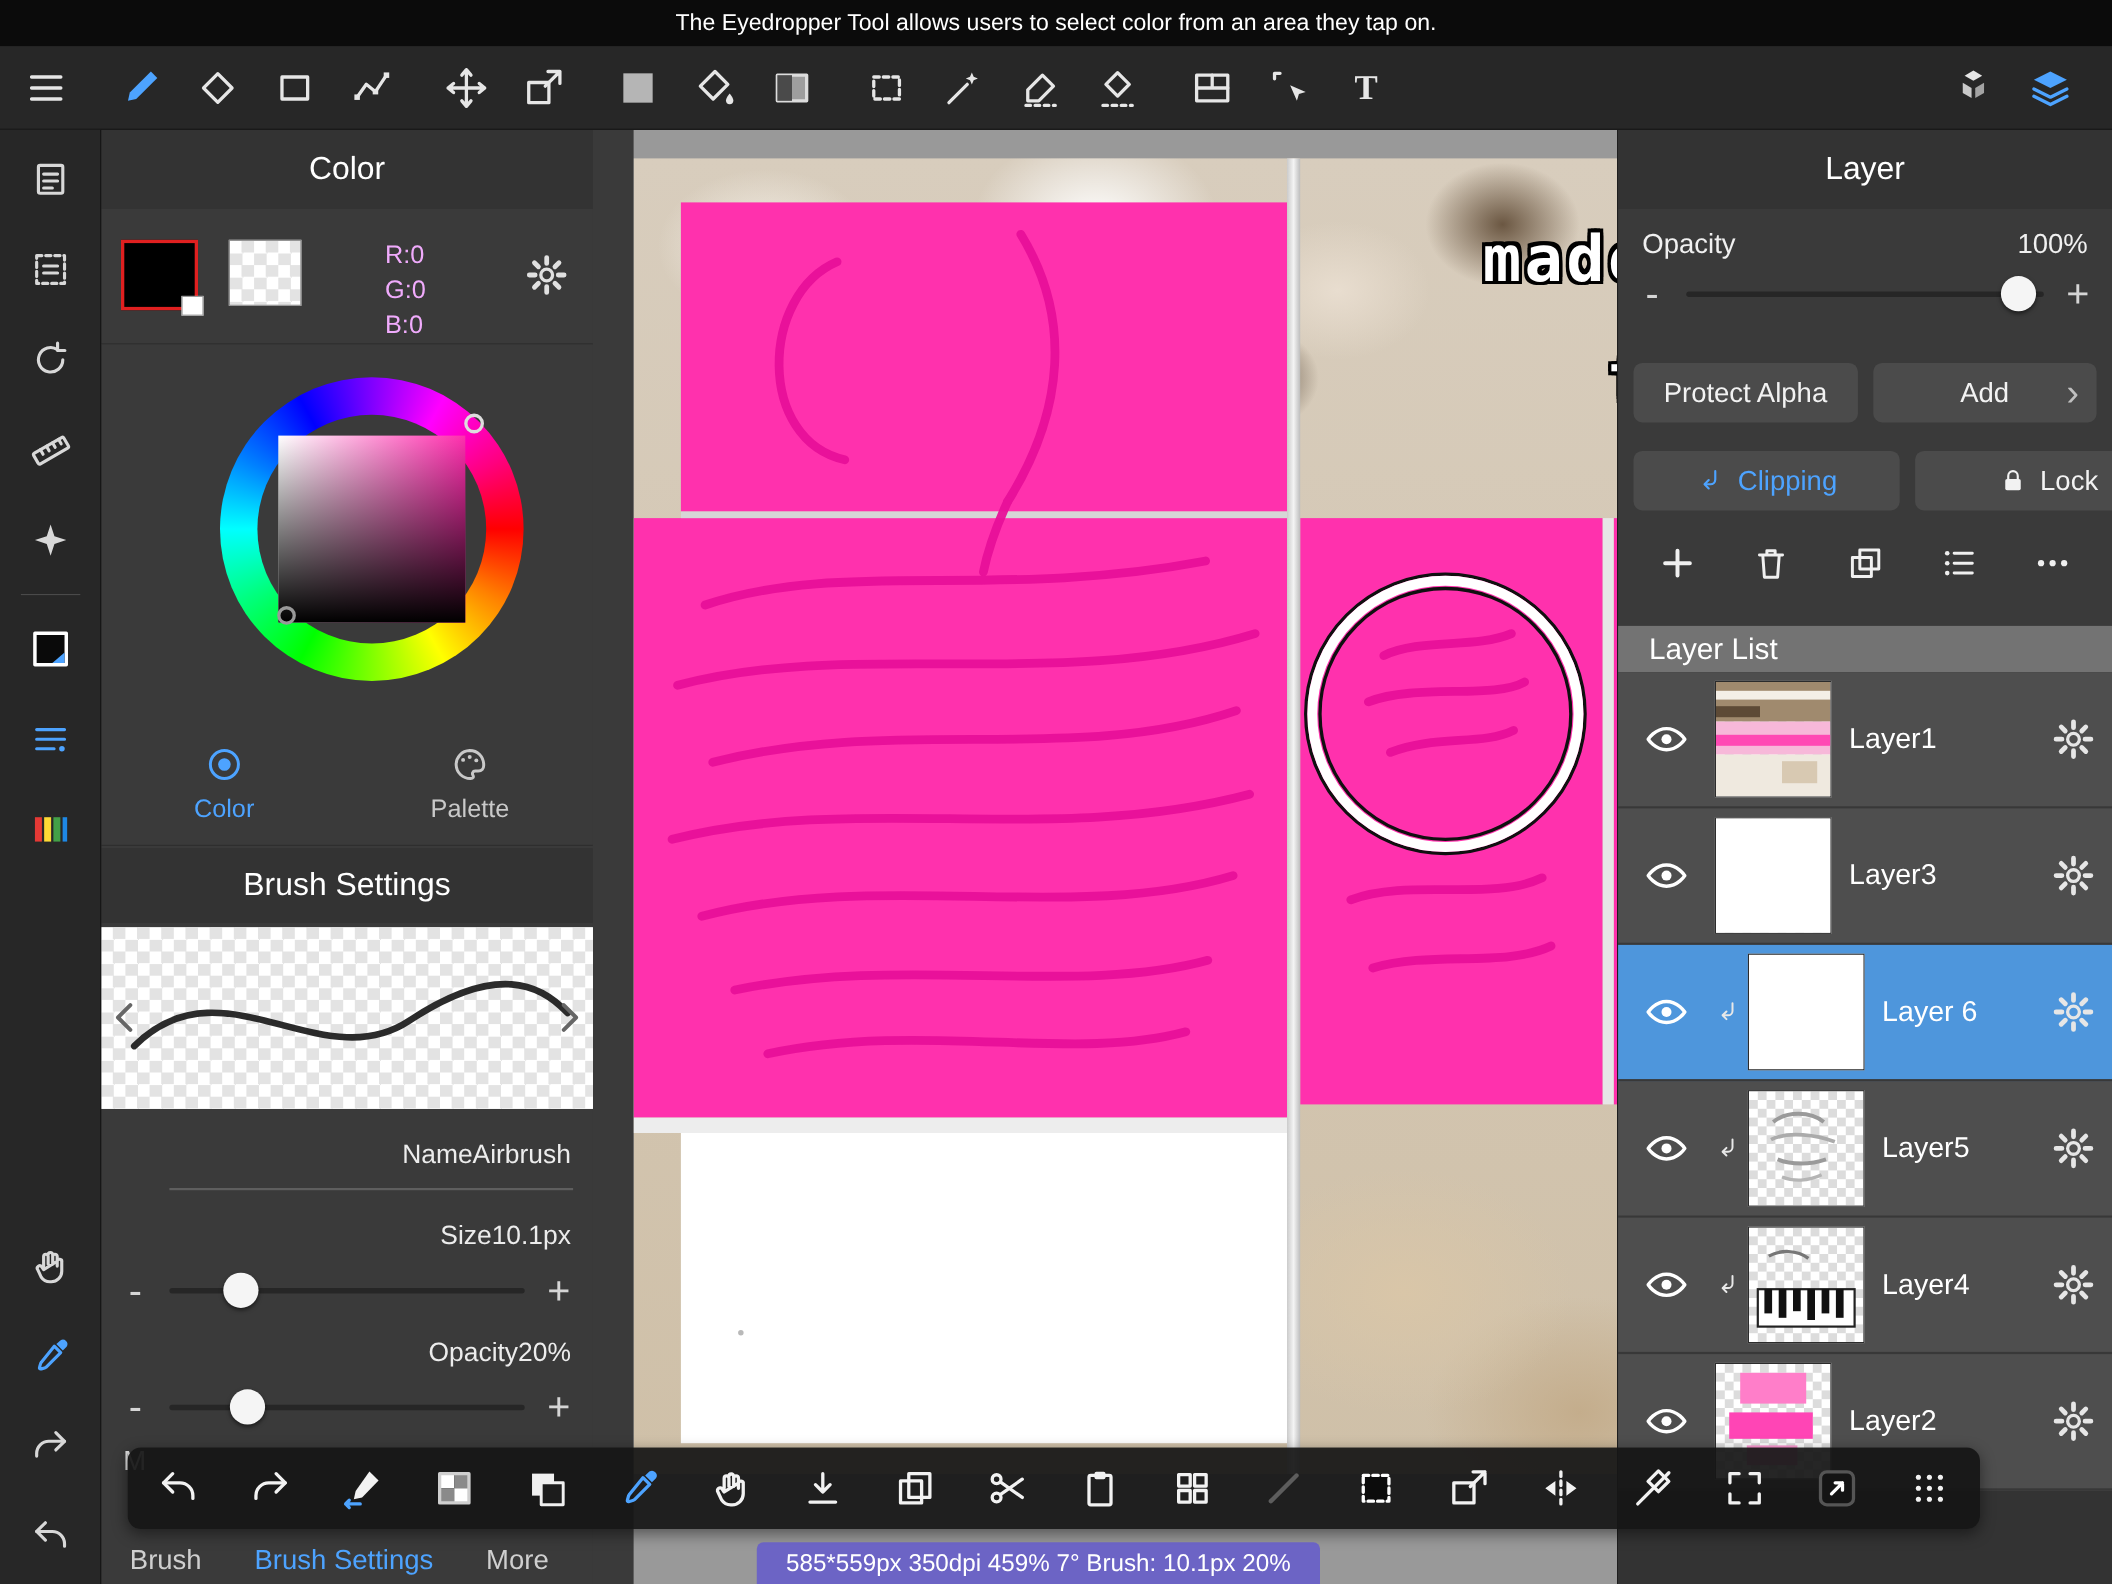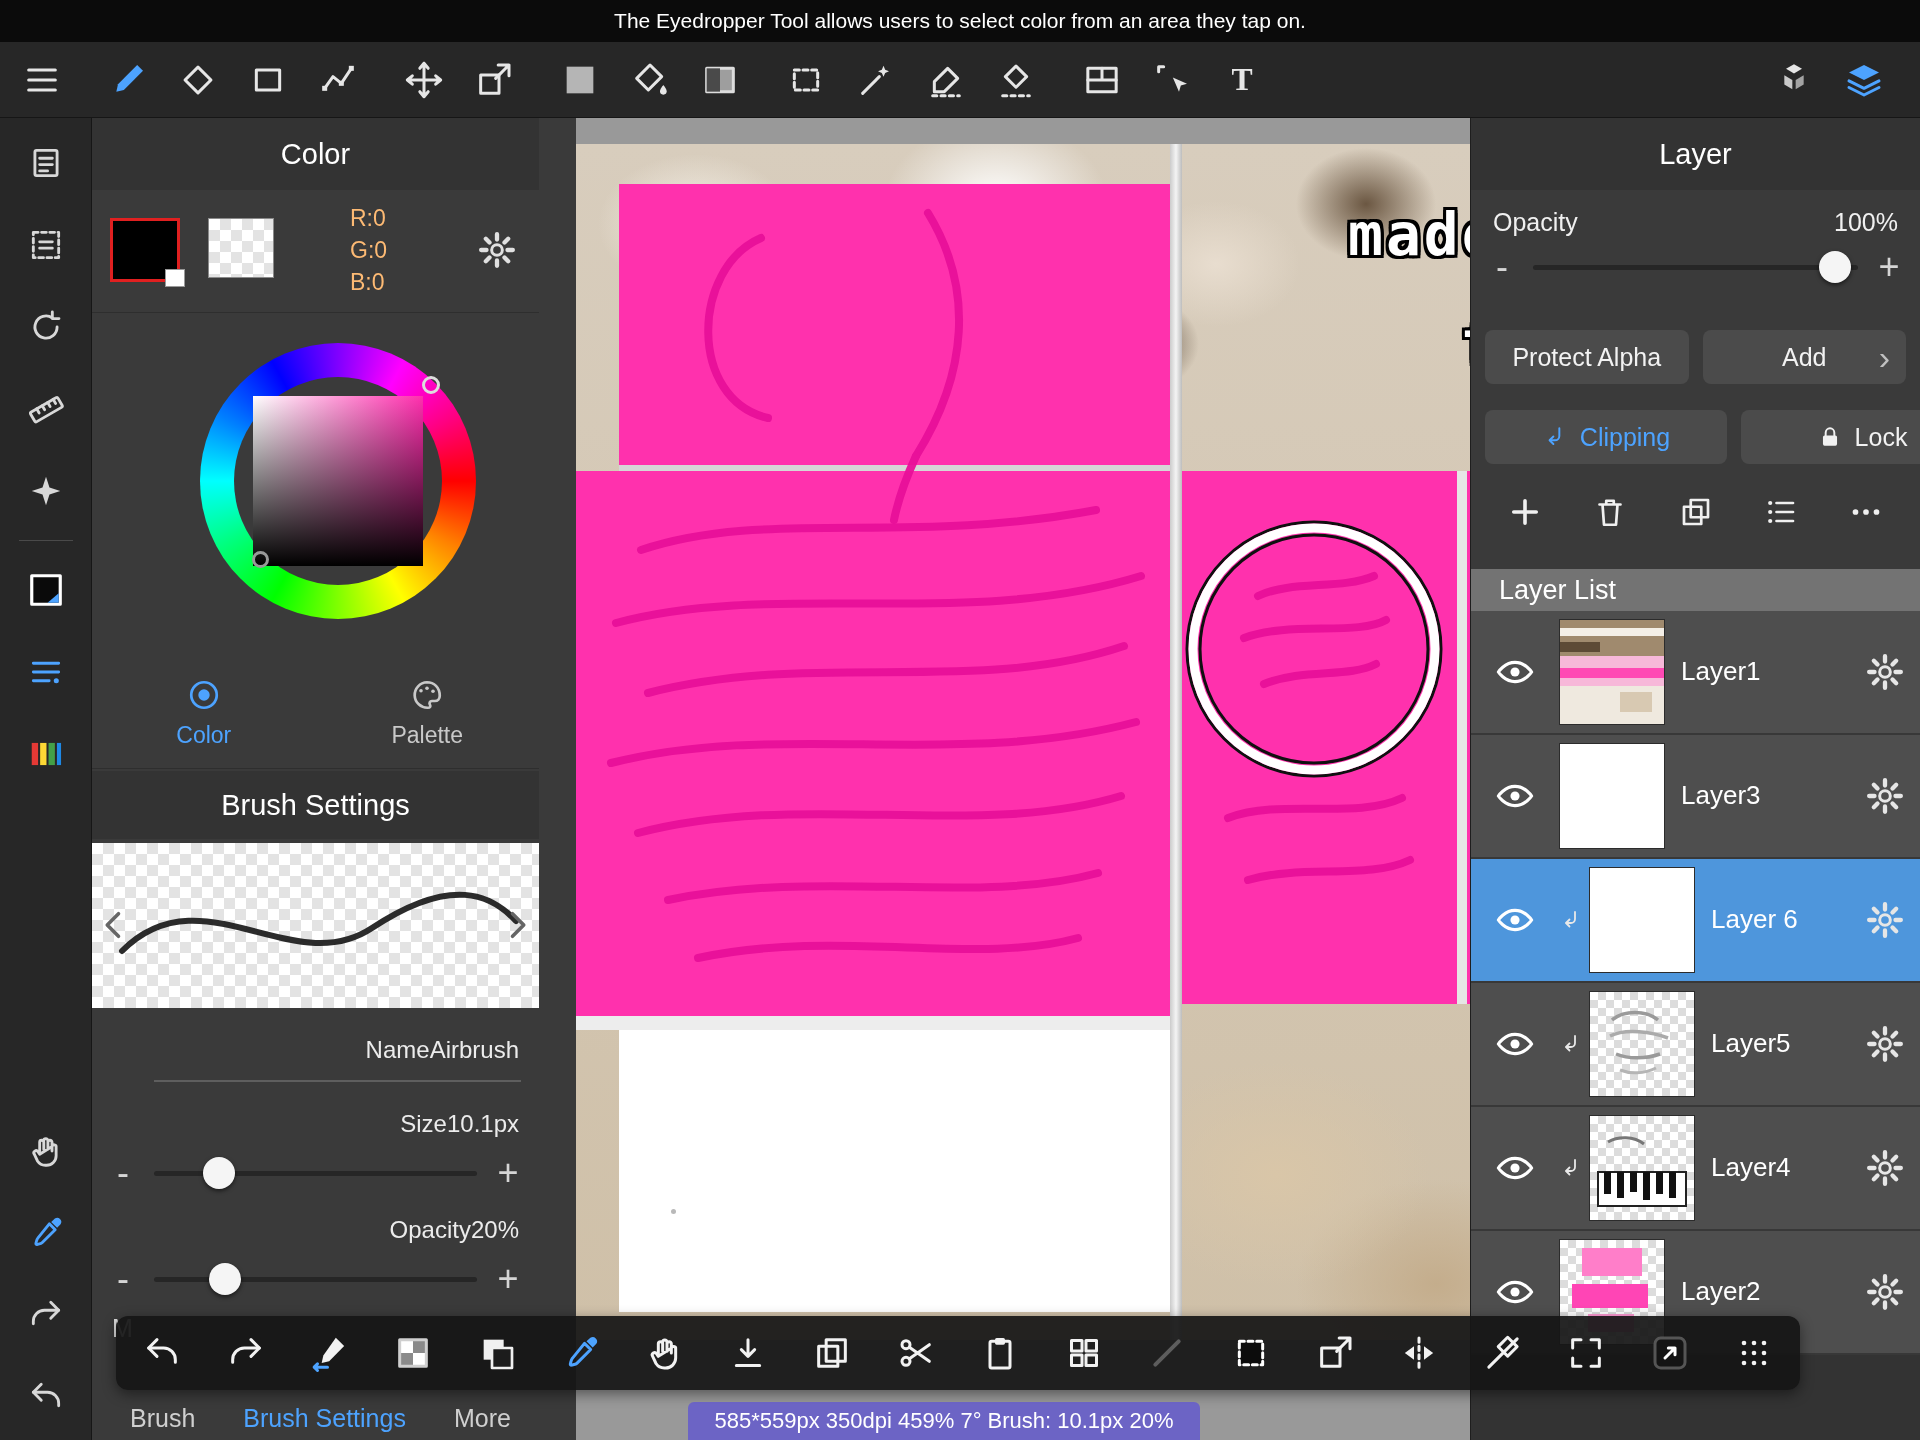--- a/index.html
+++ b/index.html
@@ -32,21 +32,21 @@
   .stool.active{color:#4da3ff;}
 
   
   #leftpanel{position:absolute;left:92px;top:118px;width:447px;height:1322px;background:#3a3a3a;z-index:5;}
   .phead{height:72px;background:#333;display:flex;align-items:center;justify-content:center;
          color:#fff;font-size:29px;}
   #swatchrow{position:absolute;left:0;top:72px;width:447px;height:122px;background:#3a3a3a;border-bottom:1px solid #2e2e2e;}
   #swatch-black{position:absolute;left:18px;top:28px;width:64px;height:58px;background:#000;border:3px solid #e02020;}
   #swatch-black::after{content:"";position:absolute;right:-8px;bottom:-8px;width:18px;height:16px;background:#fff;border:1px solid #999;}
   #swatch-alpha{position:absolute;left:116px;top:28px;width:64px;height:58px;border:1px solid #8a8a8a;}
-  #rgbvals{position:absolute;left:258px;top:12px;color:#fdba74;font-size:23px;line-height:32px;}
+  #rgbvals{position:absolute;left:258px;top:25px;color:#f0abfc;font-size:23px;line-height:32px;}
   #colorgear{position:absolute;right:22px;top:40px;width:40px;height:40px;color:#e0e0e0;}
   #wheelwrap{position:absolute;left:108px;top:225px;width:276px;height:276px;}
   #hue-ring{position:absolute;inset:0;border-radius:50%;
     background:conic-gradient(from 90deg,#ff0000,#ff8000 8%,#ffff00 17%,#80ff00 25%,#00ff00 33%,#00ff80 42%,#00ffff 50%,#0080ff 58%,#0000ff 67%,#8000ff 75%,#ff00ff 83%,#ff0080 92%,#ff0000);}
   #hue-hole{position:absolute;left:34px;top:34px;right:34px;bottom:34px;border-radius:50%;background:#3a3a3a;}
   #svbox{position:absolute;left:53px;top:53px;width:170px;height:170px;
     background:linear-gradient(to top,#000,rgba(0,0,0,0)),linear-gradient(to right,#fff,#ff2fae);}
   #ringmark{position:absolute;left:222px;top:33px;width:18px;height:18px;border:3px solid #ddd;border-radius:50%;box-sizing:border-box;}
   #svmark{position:absolute;left:52px;top:208px;width:17px;height:17px;border:3px solid #999;border-radius:50%;box-sizing:border-box;}
   #colortabs{position:absolute;left:0;top:540px;width:447px;height:110px;display:flex;border-bottom:1px solid #2e2e2e;}
@@ -129,21 +129,21 @@
   .lname{margin-left:16px;color:#fff;font-size:26px;max-width:100px;line-height:1.15;}
   .lgear{position:absolute;right:16px;top:50%;transform:translateY(-50%);width:40px;height:40px;color:#e6e6e6;}
 
   
   #floatbar{position:absolute;left:116px;top:1316px;width:1684px;height:74px;background:rgba(22,22,22,.93);
             border-radius:12px;display:flex;align-items:center;justify-content:space-between;
             padding:0 26px;box-sizing:border-box;z-index:20;box-shadow:0 4px 14px rgba(0,0,0,.45);}
   .fbtn{width:40px;height:40px;color:#f2f2f2;}
   .fbtn.active{color:#4da3ff;}
   .fbtn.disabled{color:#5d5d5d;}
-  #bottomtabs{position:absolute;left:130px;top:1404px;display:flex;gap:48px;z-index:21;font-size:25px;color:#cfcfcf;text-align:center;}
+  #bottomtabs{position:absolute;left:118px;top:1404px;display:flex;gap:48px;z-index:21;font-size:25px;color:#cfcfcf;text-align:center;}
   .btab.active{color:#4da3ff;}
   #statusbar{position:absolute;left:688px;top:1402px;width:512px;height:38px;background:rgba(104,96,200,.93);
              color:#fff;font-size:22px;display:flex;align-items:center;justify-content:center;
              border-radius:6px 6px 0 0;z-index:22;white-space:nowrap;}
 </style>
 </head>
 <body>
 
 <div id="app">
 

